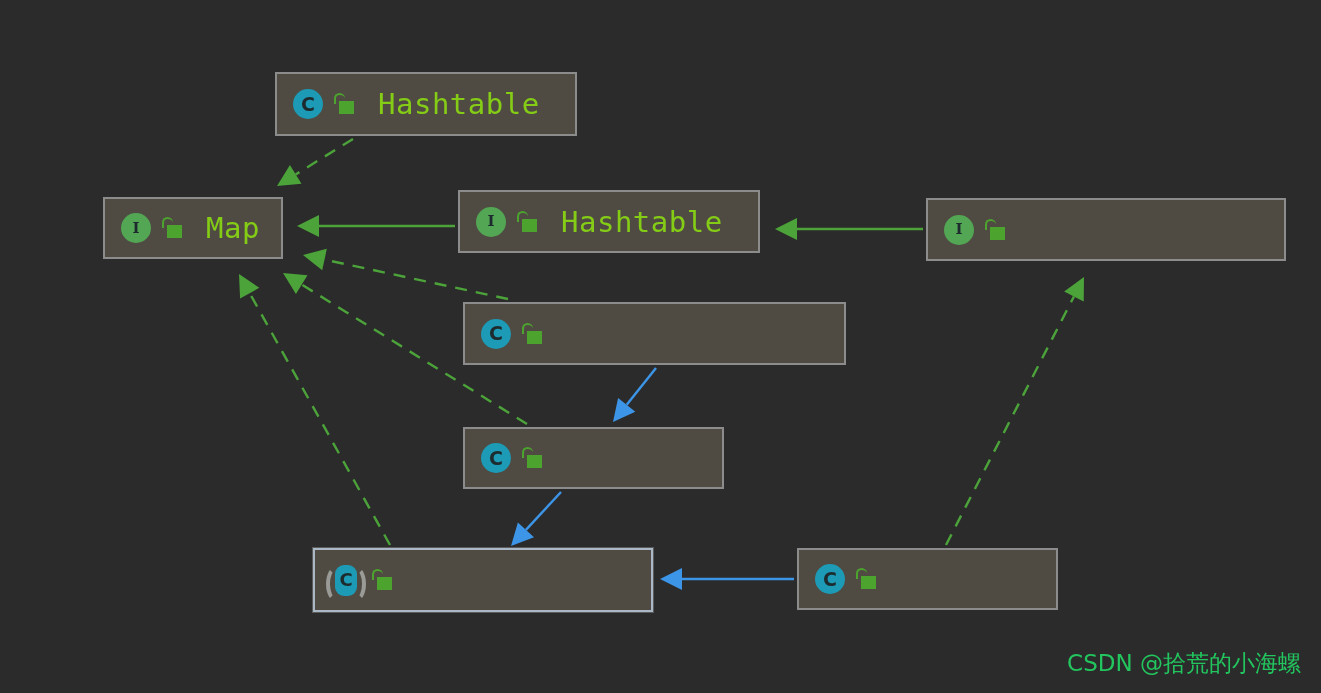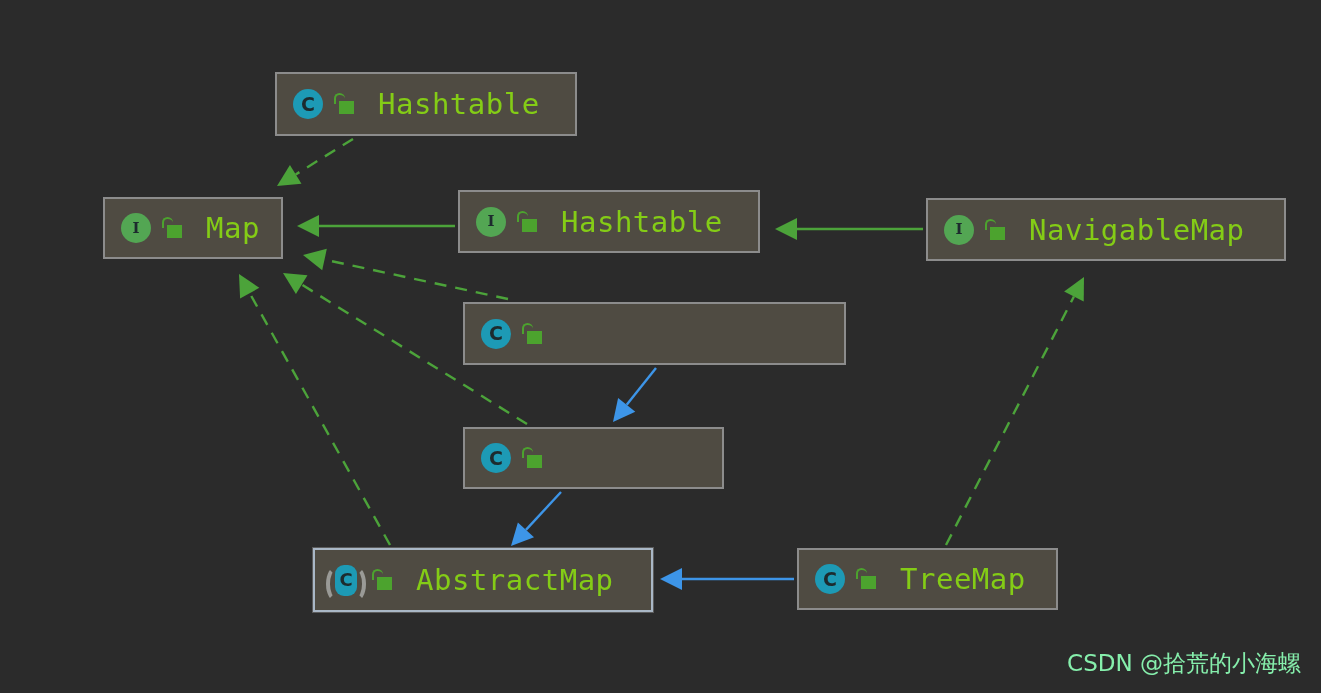--- a/index.html
+++ b/index.html
@@ -140,21 +140,21 @@
     color: #84cc16;
     font-family: "DejaVu Sans Mono", "Liberation Mono", monospace;
     font-size: 29px;
     letter-spacing: 0.5px;
     white-space: nowrap;
   }
   #watermark {
     position: absolute;
     right: 20px;
     bottom: 14px;
-    color: #86efac;
+    color: #22c55e;
     font-family: "DejaVu Sans", "Liberation Sans", sans-serif;
     font-size: 23px;
     z-index: 8;
     white-space: nowrap;
   }
 </style>
 </head>
 <body>
 
 <div id="canvas">
@@ -244,21 +244,20 @@
       <div class="node" style="left: 926px; top: 198px; width: 360px; height: 63px;">
         <div class="node-icons">
           <span class="kind-icon" data-kind="interface">
             <span class="kind-badge">I</span>
           </span>
           <span class="lock-icon">
             <span class="lock-shackle"></span>
             <span class="lock-body"></span>
           </span>
         </div>
-        <span class="node-label">NavigableMap</span>
       </div>
       <div class="node" style="left: 463px; top: 302px; width: 383px; height: 63px;">
         <div class="node-icons">
           <span class="kind-icon" data-kind="class">
             <span class="kind-badge">C</span>
           </span>
           <span class="lock-icon">
             <span class="lock-shackle"></span>
             <span class="lock-body"></span>
           </span>
@@ -278,31 +277,29 @@
       <div class="node selected" style="left: 313px; top: 548px; width: 340px; height: 64px;">
         <div class="node-icons">
           <span class="kind-icon" data-kind="abstract-class">
             <span class="kind-badge">C</span>
           </span>
           <span class="lock-icon">
             <span class="lock-shackle"></span>
             <span class="lock-body"></span>
           </span>
         </div>
-        <span class="node-label">AbstractMap</span>
       </div>
       <div class="node" style="left: 797px; top: 548px; width: 261px; height: 62px;">
         <div class="node-icons">
           <span class="kind-icon" data-kind="class">
             <span class="kind-badge">C</span>
           </span>
           <span class="lock-icon">
             <span class="lock-shackle"></span>
             <span class="lock-body"></span>
           </span>
         </div>
-        <span class="node-label">TreeMap</span>
       </div>
     </div>
 
   <div id="watermark">CSDN @拾荒的小海螺</div>
 
 </div>
 
 </body></html>

